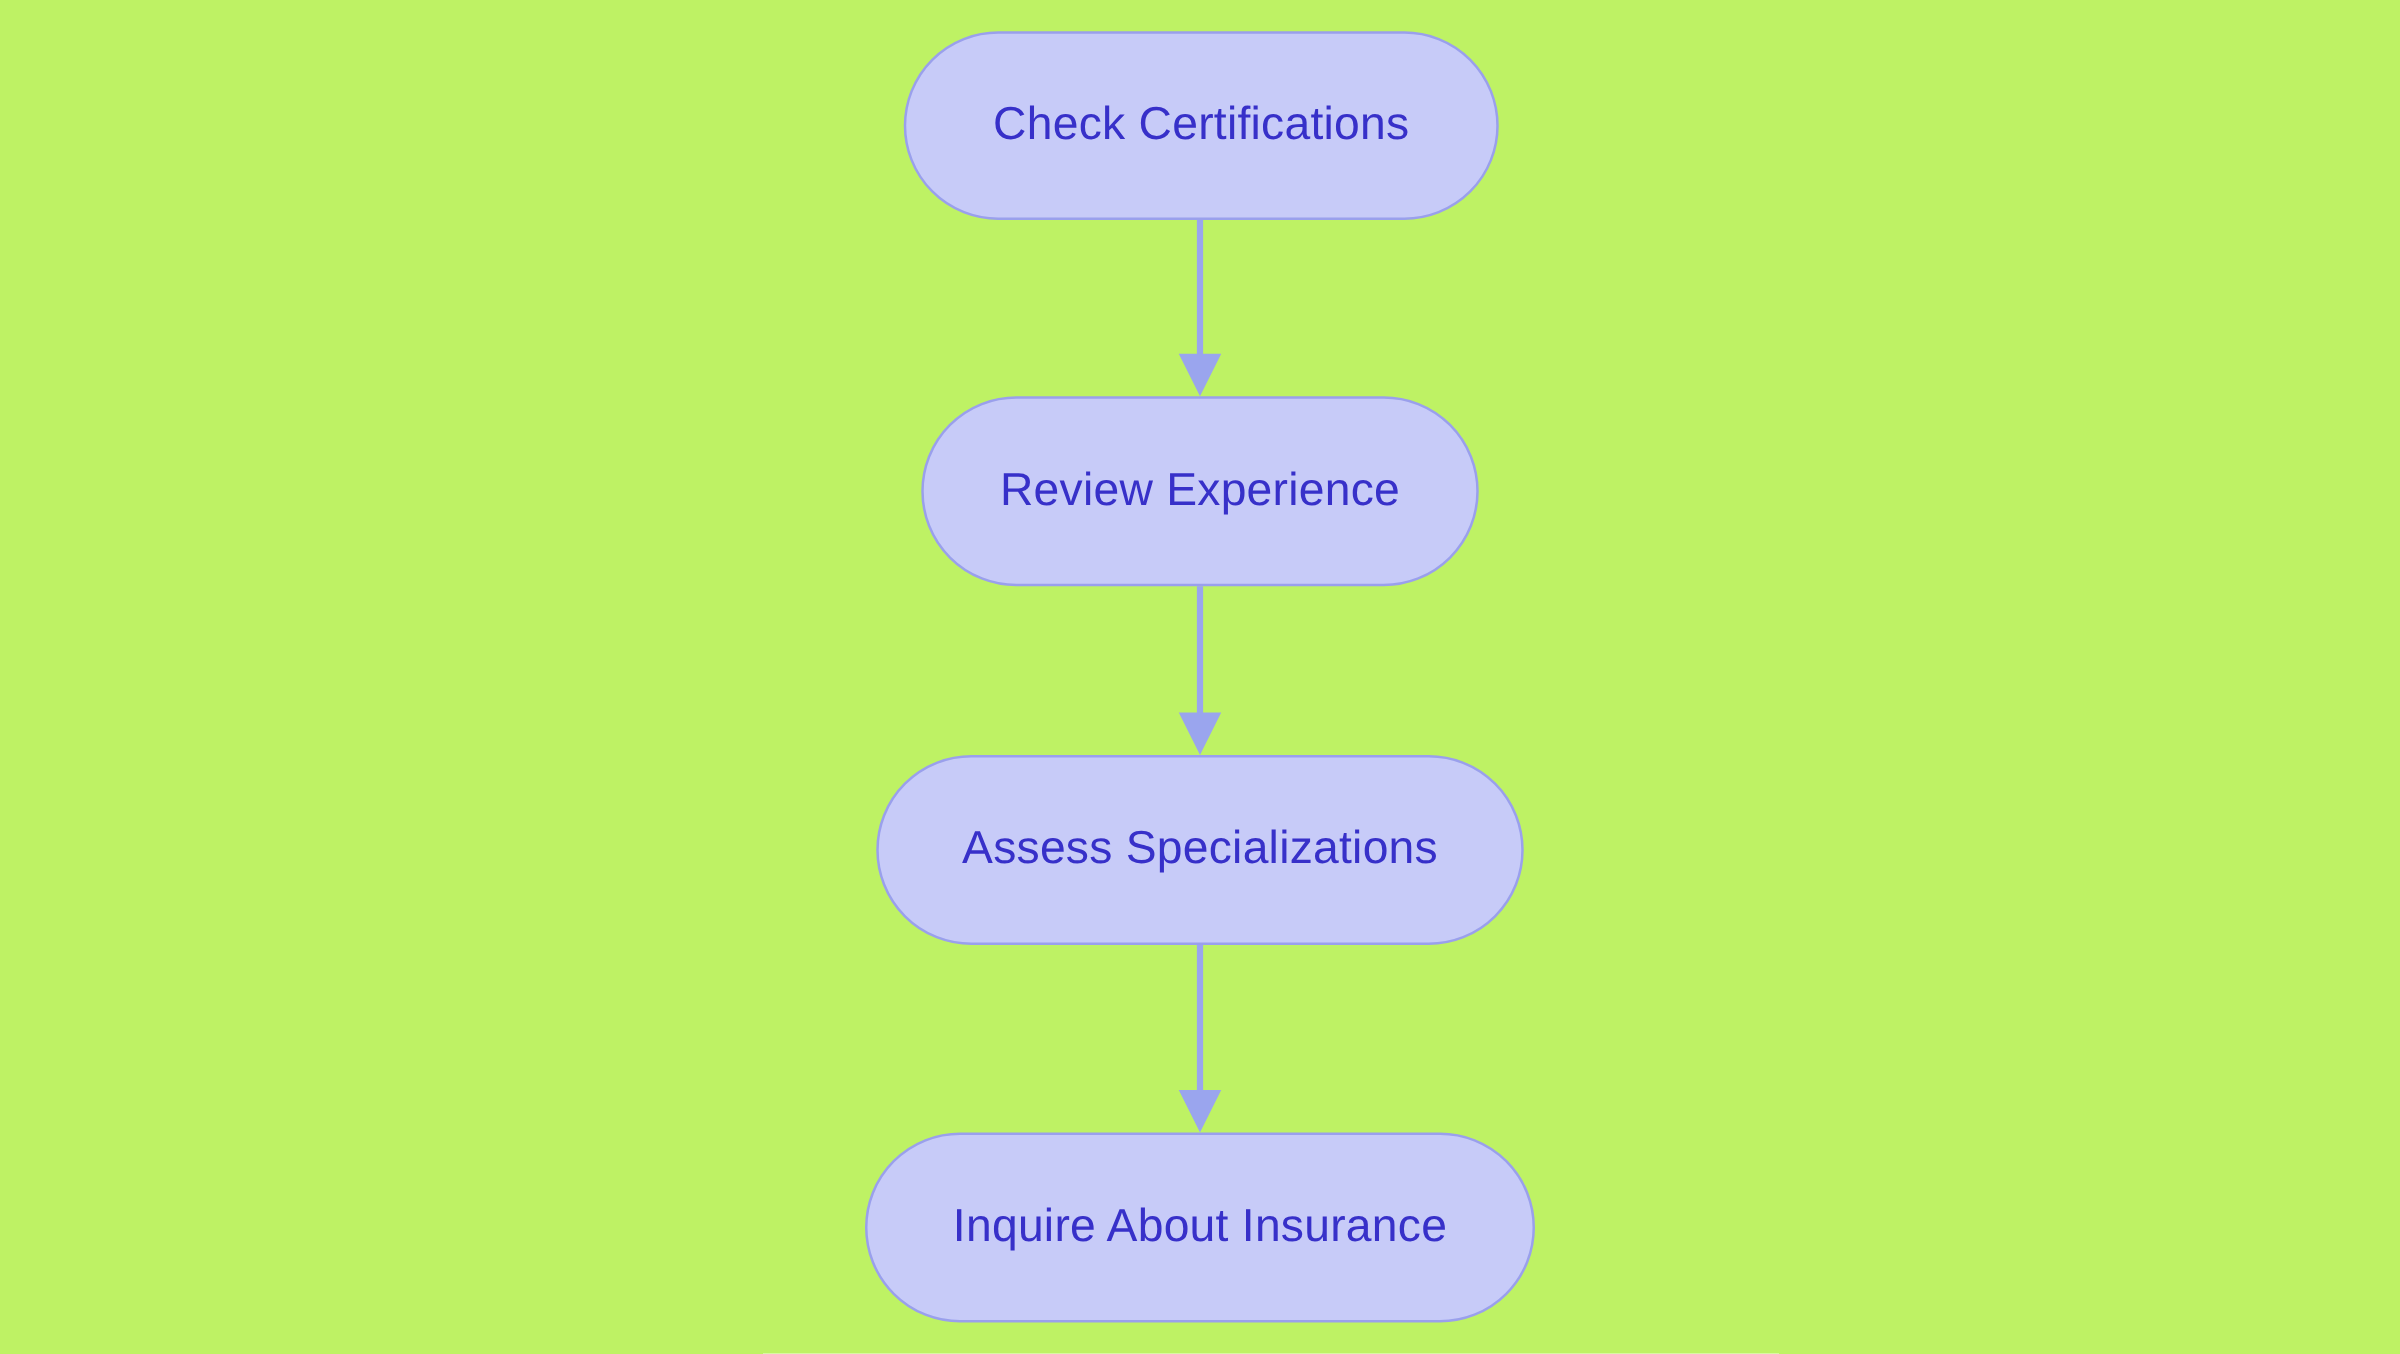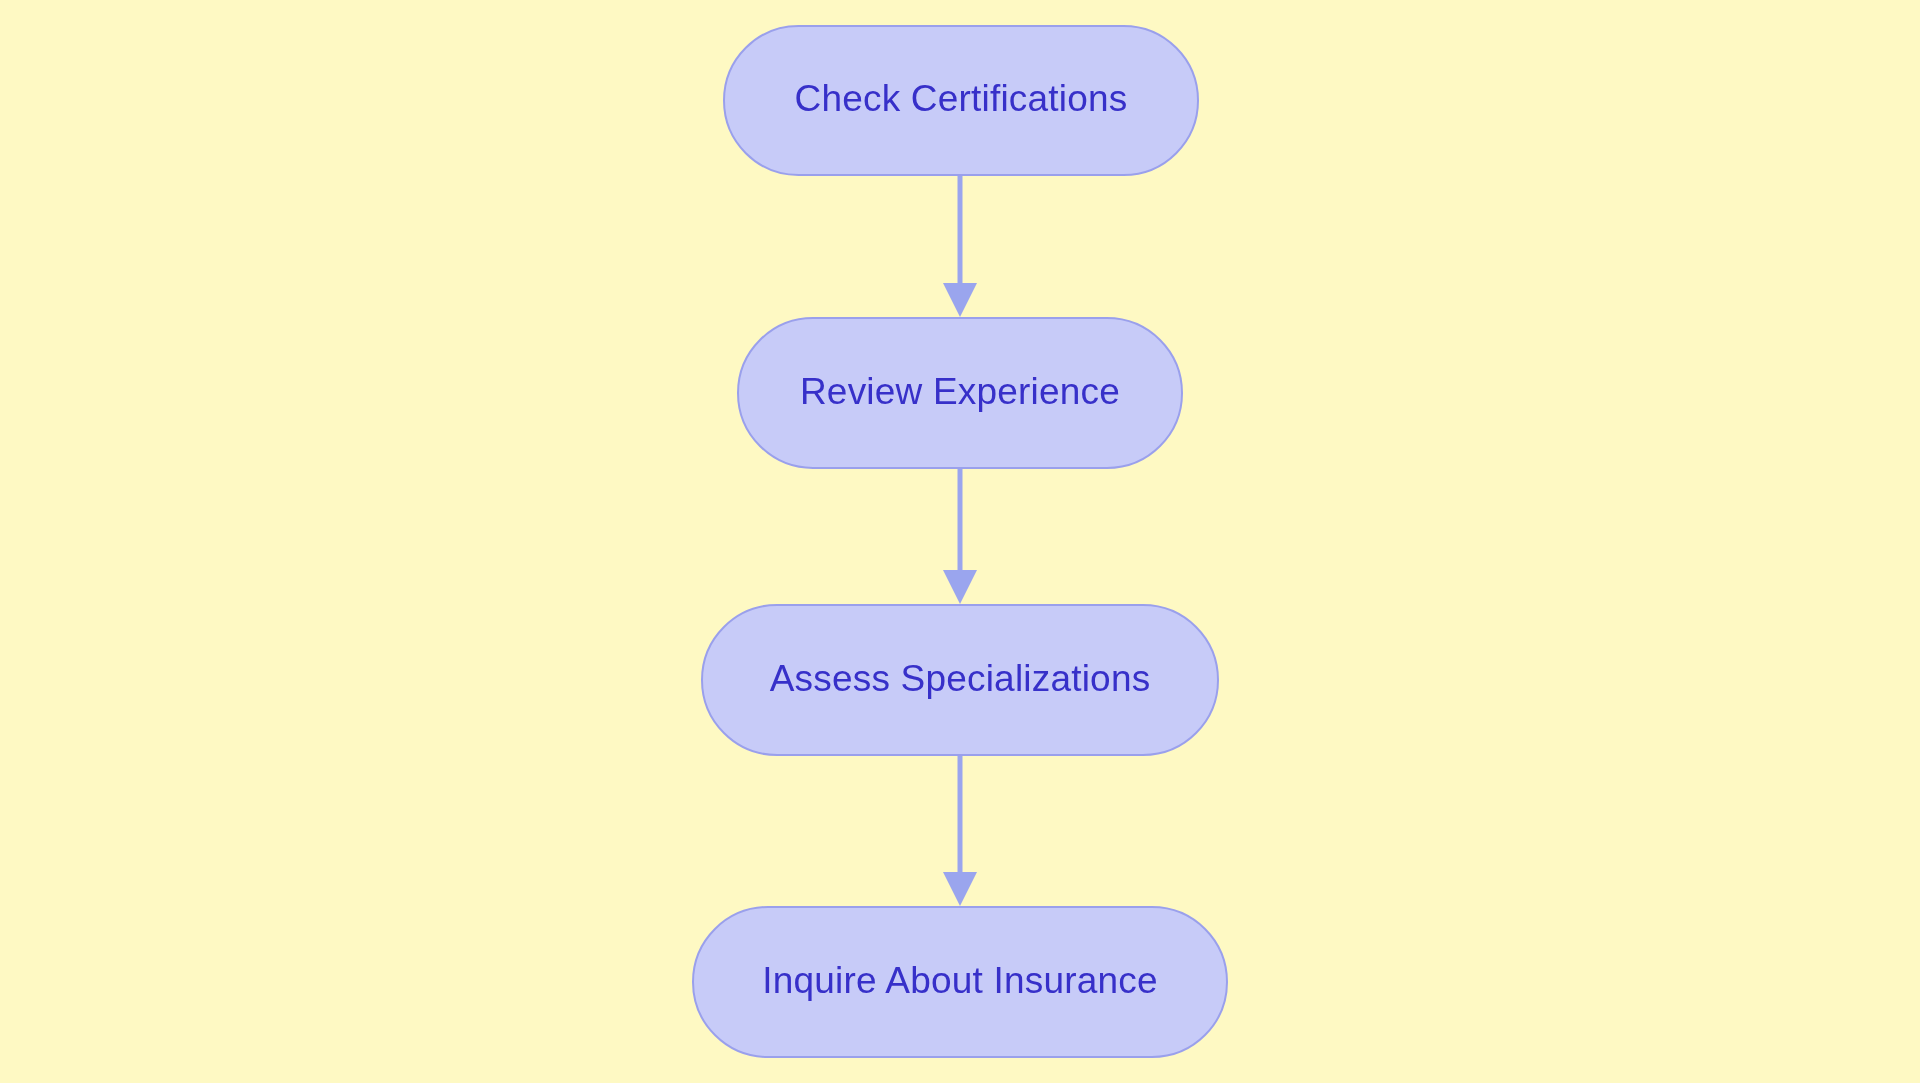--- a/index.html
+++ b/index.html
@@ -8,21 +8,21 @@
     padding: 0;
     background: #ffffff;
   }
   body {
     font-family: "Liberation Sans", sans-serif;
   }
   #flowchart-canvas {
     position: relative;
     width: 1920px;
     height: 1083px;
-    background: #fef9c3;
+    background: #bef264;
     overflow: hidden;
   }
   #flow-svg {
     position: absolute;
     top: 0;
     left: 0;
     width: 1920px;
     height: 1083px;
     display: block;
   }

